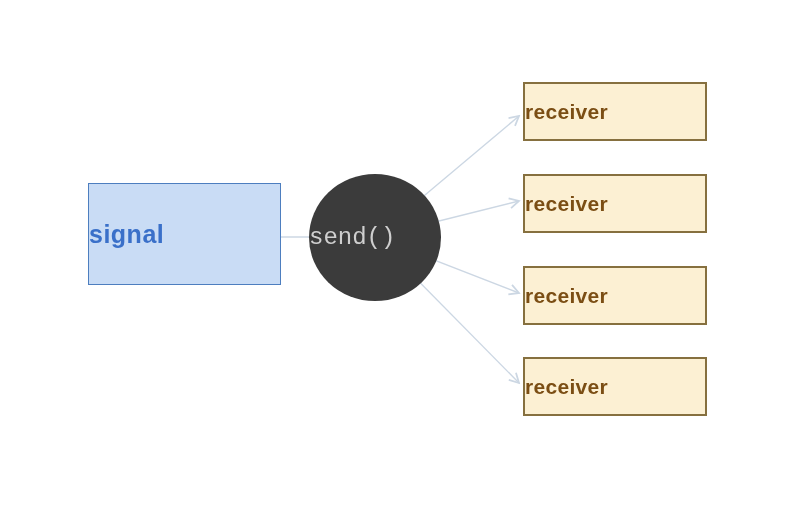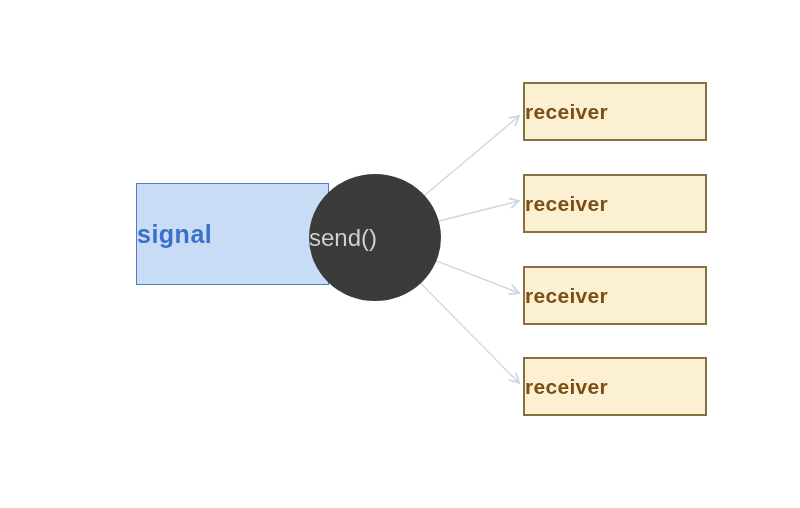--- a/index.html
+++ b/index.html
@@ -38,40 +38,39 @@
     box-sizing: border-box;
   }
   .signal-node {
     left: 88px;
     top: 183px;
     width: 193px;
     height: 102px;
     background: var(--signal-fill, #c9dcf5);
     border: 1.5px solid var(--signal-border, #4d7ebf);
     z-index: 2;
-    margin-left: 48px;
   }
   .signal-label {
     color: var(--signal-text, #3a70c9);
     font-size: 25px;
     font-weight: 700;
     letter-spacing: 0.5px;
   }
   .send-node {
     left: 309px;
     top: 174px;
     width: 132px;
     height: 127px;
     background: var(--send-fill, #3b3b3b);
     border-radius: 50%;
     z-index: 3;
   }
   .send-label {
     color: var(--send-text, #cfcfcf);
-    font-family: Liberation Sans, sans-serif;
+    font-family: Liberation Mono, monospace;
     font-size: 24px;
     font-weight: 400;
   }
   .receiver-node {
     left: 523px;
     width: 184px;
     height: 59px;
     background: var(--receiver-fill, #fcf0d3);
     border: 2px solid var(--receiver-border, #86703f);
     z-index: 2;

